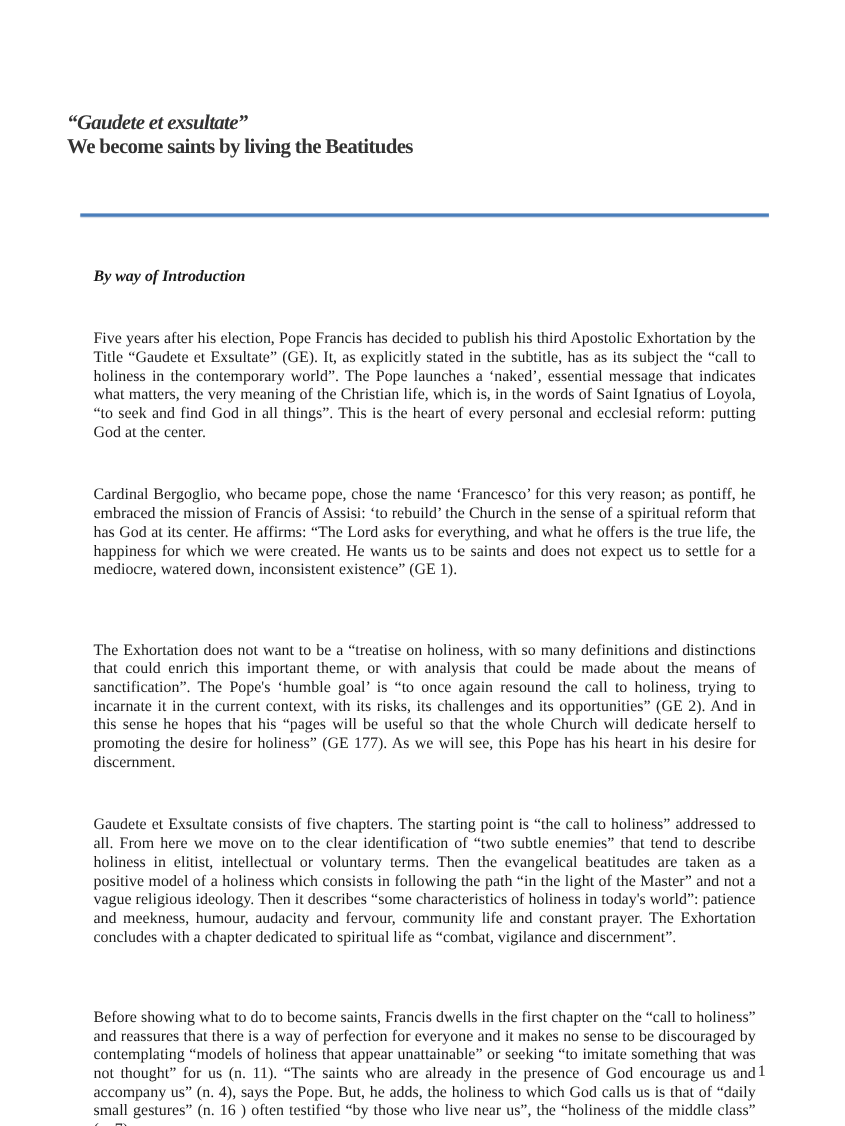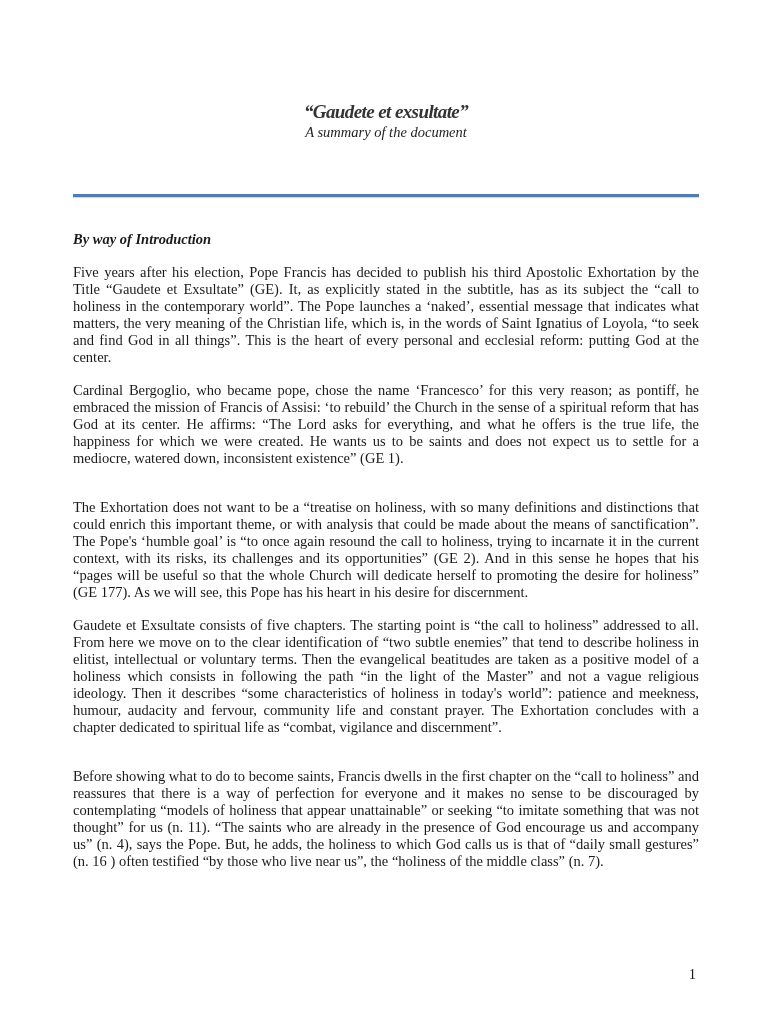--- a/index.html
+++ b/index.html
@@ -1,42 +1,42 @@
 <!DOCTYPE html>
 <html><head>
   <meta charset="utf-8">
   <style>
     html, body { margin: 0; padding: 0; background: #ffffff; }
     body { width: 768px; height: 1024px; position: relative; overflow: hidden;
       font-family: "Liberation Serif", "DejaVu Serif", serif; color: #1a1a1a; }
     .page { position: absolute; left: 0; top: 0; width: 768px; height: 1024px; }
-    .header { position: absolute; left: 73px; width: 626px; top: 101px; text-align: center; }
+    .header { position: absolute; left: 61px; width: 626px; top: 101px; }
     .title-line { font-size: 19px; font-weight: bold; letter-spacing: -0.6px; line-height: 22px; color: #333; }
     .title-line.italic { font-style: italic; }
     .subtitle { font-size: 14.5px; font-style: italic; line-height: 18px; color: #222; }
     .rule { position: absolute; left: 73px; width: 626px; top: 194px; height: 3px; background: #4a7ebb;
       box-shadow: 0 1px 1px #c9d3df; }
     .body { position: absolute; left: 73px; width: 626px; top: 231px; font-size: 14.5px; line-height: 17px; }
-    .body p { margin: 0; text-align: justify; }
+    .body p { margin: 12px; text-align: justify; }
     .sec-head { font-weight: bold; font-style: italic; margin: 0; }
     .gap-s { height: 16px; }
     .gap-m { height: 16px; }
     .num-head { font-weight: bold; font-style: italic; padding-left: 24px; }
     .num-head .num { display: inline-block; width: 22px; }
     .page-number { position: absolute; left: 680px; top: 966px; font-size: 14.5px; width: 16px; text-align: right; }
     i, .it { }
   </style>
 </head>
 <body>
 
 <div class="page">
 
   <div class="header">
     <div class="title-line italic">“Gaudete et exsultate”</div>
-    <div class="subtitle">A summary of the document</div>
+    <div class="title-line">We become saints by living the Beatitudes</div>
   </div>
 
   <div class="rule" style="background: rgb(74, 126, 187);"></div>
 
   <div class="body">
 
     <p class="sec-head">By way of Introduction</p>
     <div class="gap-s"></div>
 
     <p><span>Five years after his election, Pope Francis has decided to publish his third Apostolic Exhortation by the Title “</span><span class="it">Gaudete et Exsultate</span><span>” (GE). It, as explicitly stated in the subtitle, has as its subject the “call to holiness in the contemporary world”. The Pope launches a ‘naked’, essential message that indicates what matters, the very meaning of the Christian life, which is, in the words of Saint Ignatius of Loyola, “to seek and find God in all things”. </span><span class="it">This is the heart of every personal and ecclesial reform: putting God at the center</span><span>.</span></p>

